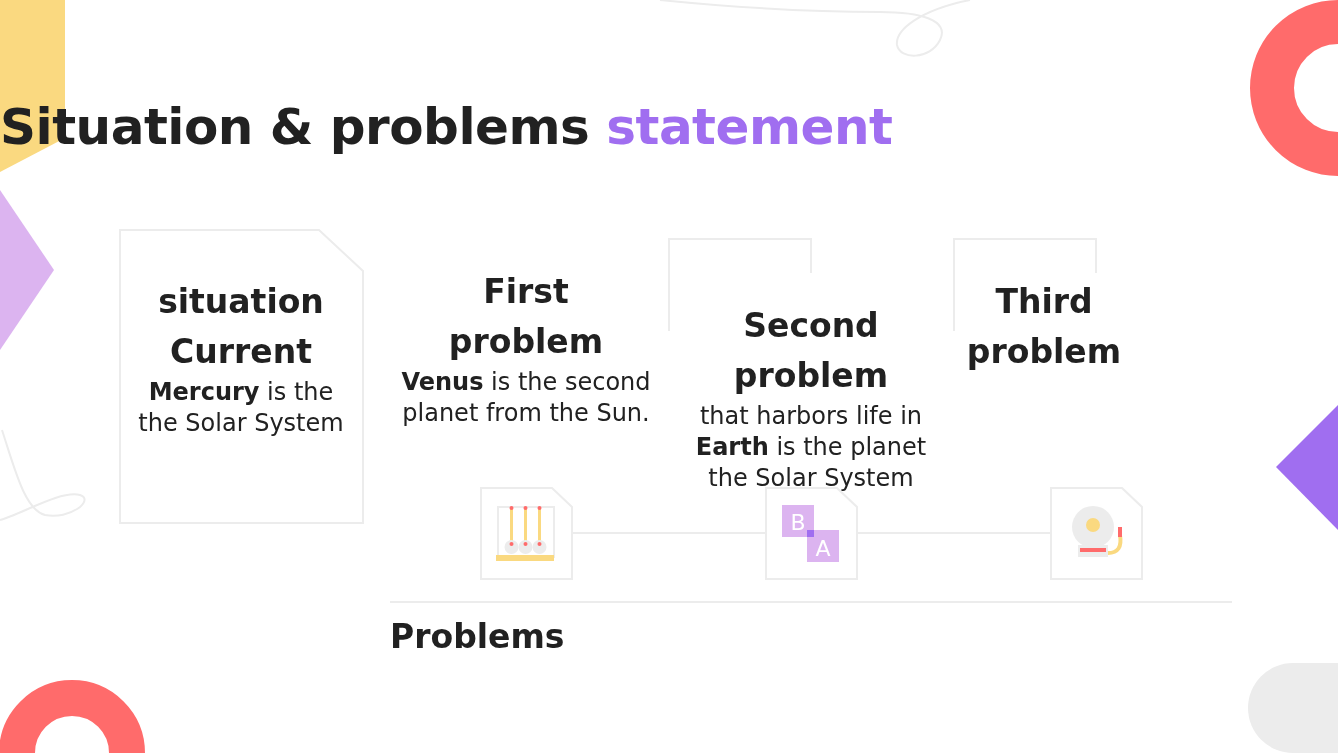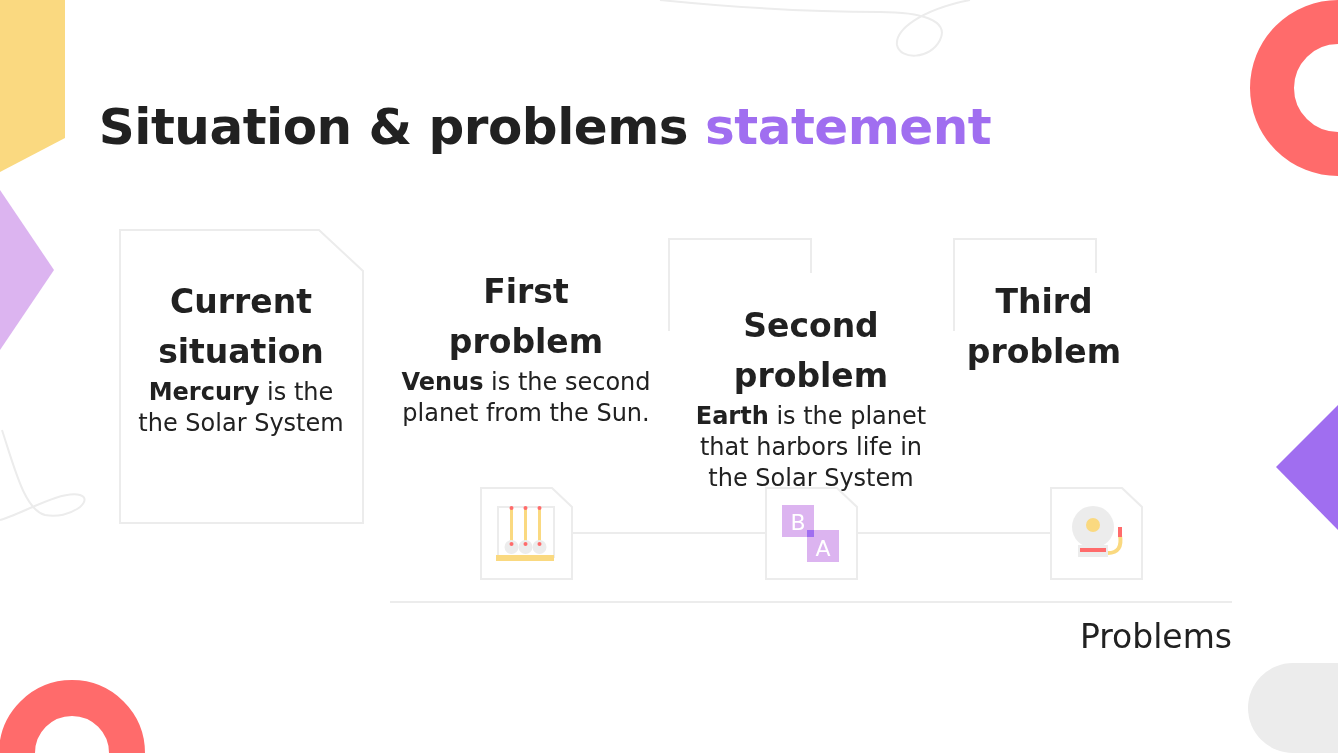--- a/index.html
+++ b/index.html
@@ -6,21 +6,21 @@
   body {
     width: 1338px; height: 753px; position: relative; overflow: hidden;
     background: #ffffff;
     font-family: "Liberation Sans", sans-serif;
     color: #212121;
   }
   .deco { position: absolute; }
 
   
   .title {
-    position: absolute; left: 0; top: 98px; width: 1090px; text-align: center;
+    position: absolute; left: 0; top: 98px; width: 1090px; 
     font-family: "DejaVu Sans", sans-serif; font-weight: bold; font-size: 50px;
     letter-spacing: -0.5px; color: #212121;
   }
   .title .accent { color: #a06ef0; }
 
   
   .card {
     position: absolute; left: 119px; top: 229px; width: 244px; height: 294px;
   }
   .card svg { position: absolute; left: 0; top: 0; }
@@ -38,22 +38,22 @@
   }
   .col .desc b { font-weight: bold; }
 
   .icon-box { position: absolute; width: 92px; height: 92px; }
   .icon-box svg { position: absolute; left: 0; top: 0; }
 
   .connector { position: absolute; height: 2px; background: #ececec; }
   .divider { position: absolute; left: 390px; top: 601px; width: 842px; height: 2px; background: #ececec; }
 
   .footer-label {
-    position: absolute; left: 390px; width: 842px; top: 617px; text-align: right;
-    font-family: "DejaVu Sans", sans-serif; font-weight: normal; font-size: 33px; color: #212121;
+    position: absolute; left: 390px; width: 842px; top: 617px; text-align: left;
+    font-family: "DejaVu Sans", sans-serif; font-weight: bold; font-size: 33px; color: #212121;
   }
 </style>
 </head>
 <body>
 
 <svg class="deco" style="left:0;top:0" width="70" height="175" viewBox="0 0 70 175">
   <polygon points="0,0 65,0 65,138 0,172" fill="#fad980"></polygon>
 </svg>
 <svg class="deco" style="left:0;top:190px" width="60" height="160" viewBox="0 0 60 160">
   <polygon points="0,0 54,80 0,160" fill="#dcb4f0"></polygon>
@@ -82,22 +82,22 @@
   <span class="accent">statement</span>
 </div>
 
 <div class="card">
   <svg width="246" height="296" viewBox="0 0 246 296">
     <polygon points="1,1 200,1 244,42 244,294 1,294" fill="#fff" stroke="#ececec" stroke-width="2"></polygon>
   </svg>
 </div>
 <div class="col" style="left:111px;top:277px;">
   <div class="heading">
+    <div>situation</div>
     <div>Current</div>
-    <div>situation</div>
   </div>
   <div class="desc">
     <div><b>Mercury</b><span> is the</span></div>
     <div>the Solar System</div>
   </div>
 </div>
 
 <svg class="deco" style="left:667px;top:237px" width="148" height="96" viewBox="0 0 148 96">
   <polyline points="2,94 2,2 144,2 144,36" fill="none" stroke="#ececec" stroke-width="2"></polyline>
 </svg>
@@ -115,22 +115,22 @@
     <div>planet from the Sun.</div>
   </div>
 </div>
 
 <div class="col" style="left:681px;top:277px;margin-top:24px;">
   <div class="heading">
     <div>Second</div>
     <div>problem</div>
   </div>
   <div class="desc">
+    <div>that harbors life in</div>
     <div><b>Earth</b><span> is the planet</span></div>
-    <div>that harbors life in</div>
     <div>the Solar System</div>
   </div>
 </div>
 
 <div class="col" style="left:914px;top:277px;">
   <div class="heading">
     <div>Third</div>
     <div>problem</div>
   </div>
 </div>

